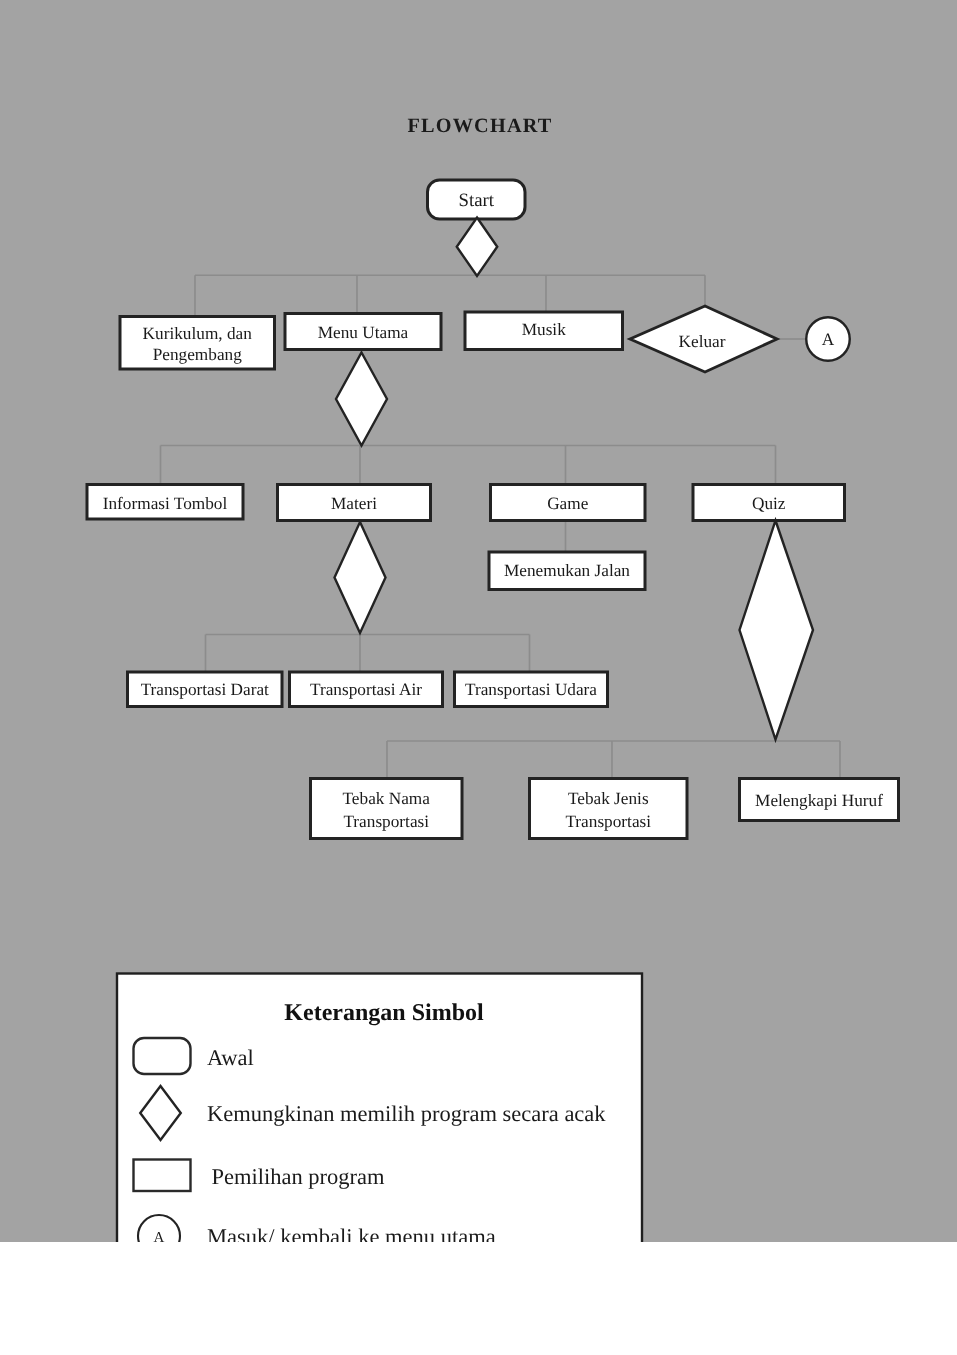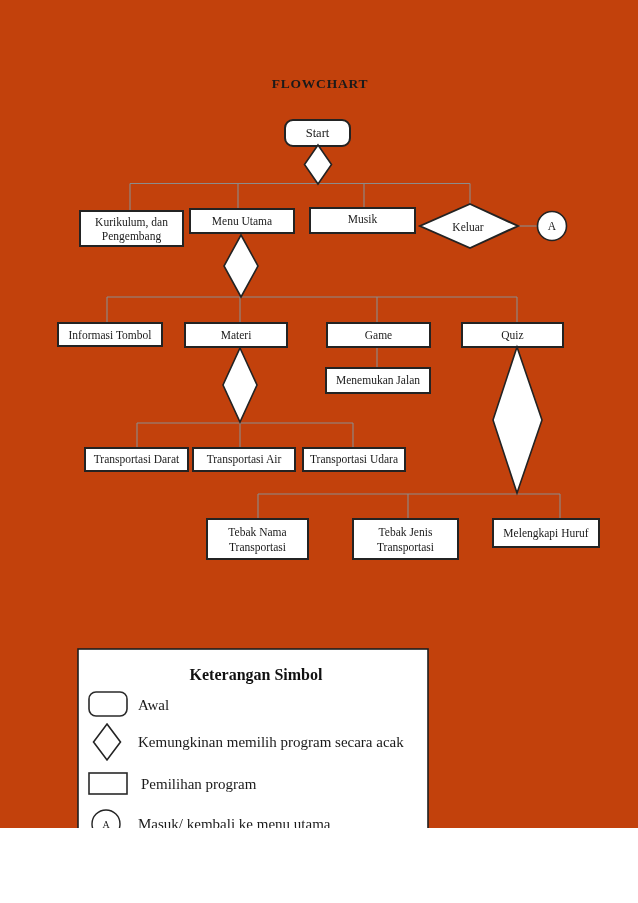--- a/index.html
+++ b/index.html
@@ -4,21 +4,21 @@
 <style>
   html, body {
     margin: 0;
     padding: 0;
     background: #ffffff;
   }
   .page {
     position: relative;
     width: 638px;
     height: 828px;
-    background: #c2410c;
+    background: #a3a3a3;
     font-family: "Liberation Serif", serif;
     overflow: hidden;
   }
   svg { display: block; }
 
   .box        { fill: #ffffff; stroke: #232323; stroke-width: 2; }
   .box-thin   { fill: #ffffff; stroke: #2a2a2a; stroke-width: 1.6; }
   .terminator { fill: #ffffff; stroke: #232323; stroke-width: 2; }
   .diamond    { fill: #ffffff; stroke: #232323; stroke-width: 1.6; }
   .circle     { fill: #ffffff; stroke: #232323; stroke-width: 1.6; }

